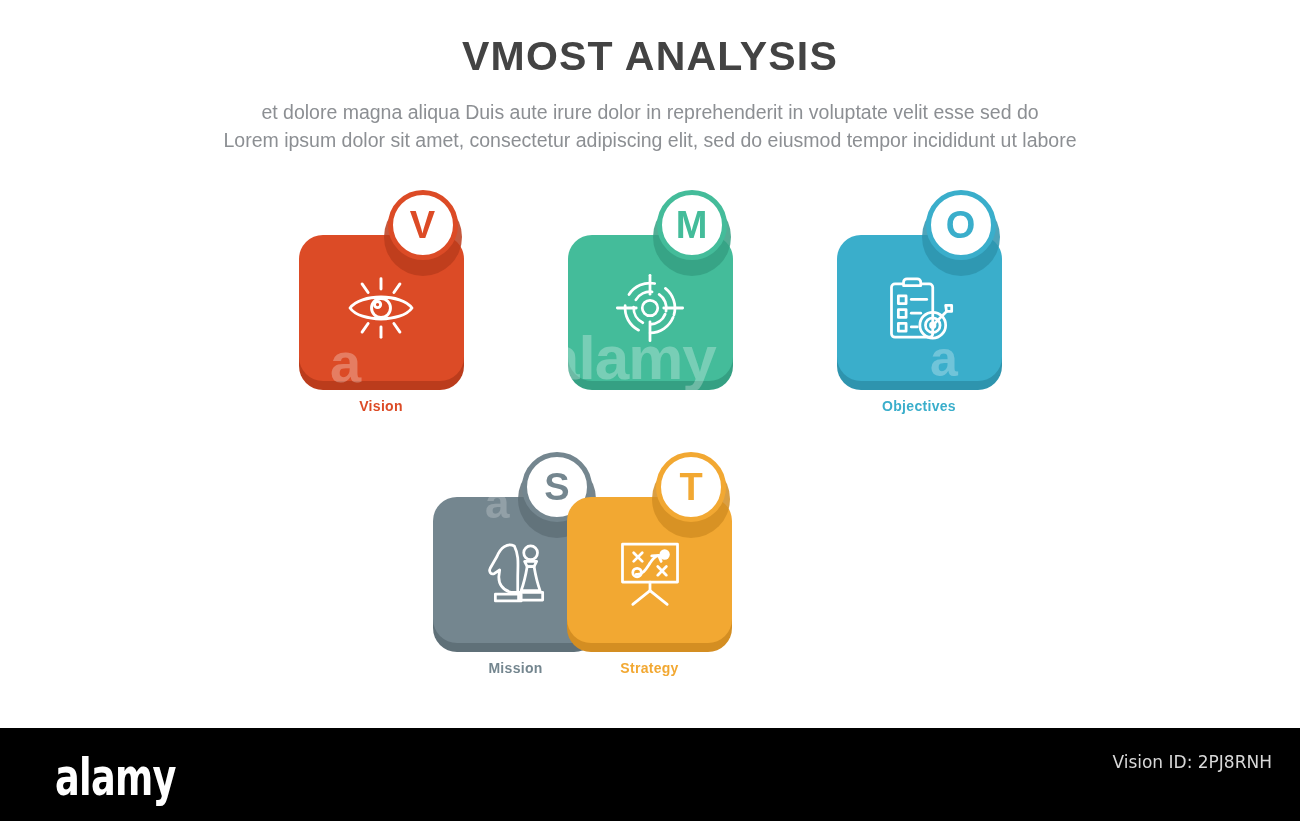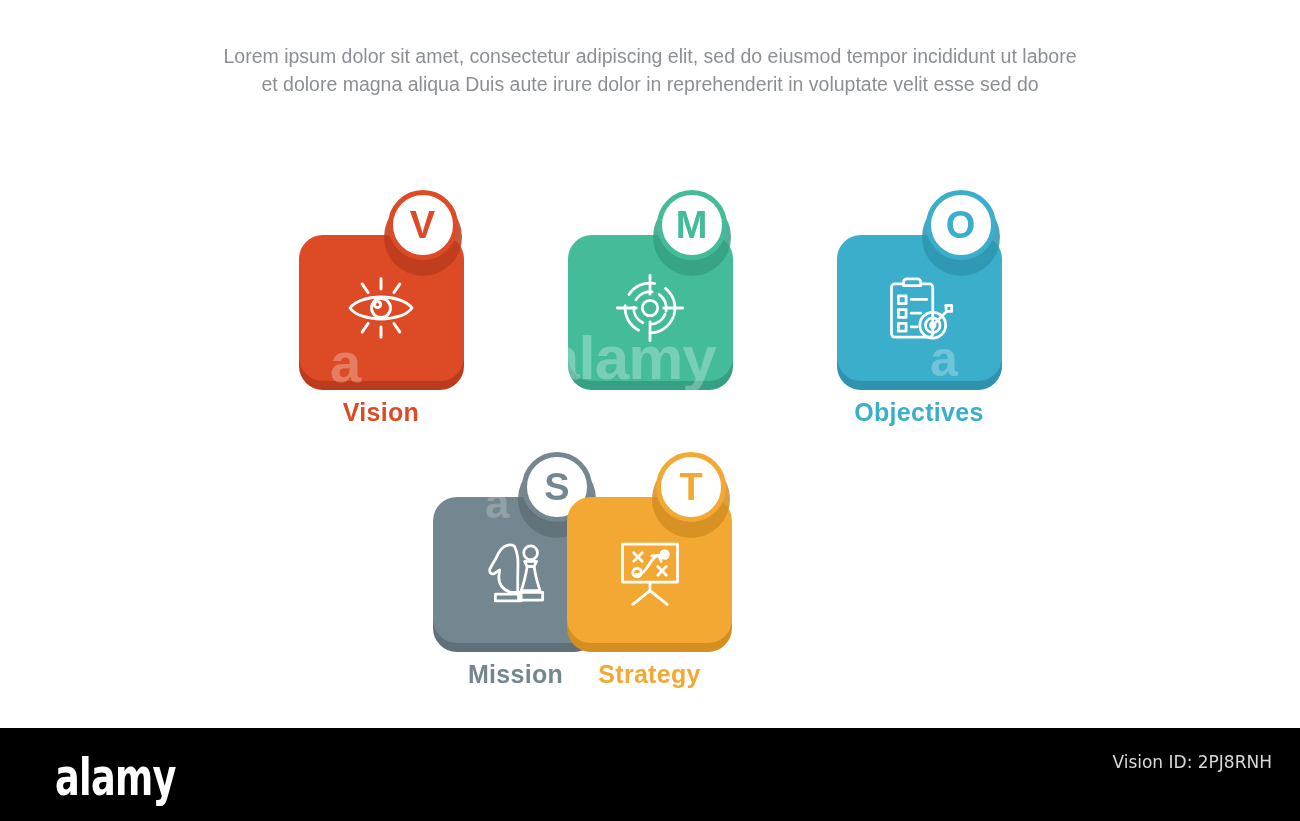--- a/index.html
+++ b/index.html
@@ -141,21 +141,21 @@
     line-height: 1;
     display: block;
   }
 
   .item-label {
     position: absolute;
     left: -40px;
     top: 208px;
     width: 245px;
     text-align: center;
-    font-size: 25px;
+    font-size: 14px;
     font-weight: bold;
     letter-spacing: 0.3px;
   }
 
   
   .wm-ghost {
     position: absolute;
     font-family: "Liberation Sans", sans-serif;
     font-weight: bold;
     color: rgba(255,255,255,0.28);
@@ -207,23 +207,24 @@
     font-weight: bold;
     font-family: "DejaVu Sans", sans-serif;
   }
 </style>
 </head>
 <body>
 
 <div id="canvas">
 
   <div class="header">
+    <h1 class="title" style="color: rgb(67, 67, 67);">VMOST ANALYSIS</h1>
     <div class="subtitle" style="color: rgb(140, 143, 147);">
+      <span class="line">et dolore magna aliqua Duis aute irure dolor in reprehenderit in voluptate velit esse sed do</span>
       <span class="line">Lorem ipsum dolor sit amet, consectetur adipiscing elit, sed do eiusmod tempor incididunt ut labore</span>
-      <span class="line">et dolore magna aliqua Duis aute irure dolor in reprehenderit in voluptate velit esse sed do</span>
     </div>
   </div>
 
   <div class="row row-top">
 
     <div class="item">
       <div class="card-wrap">
         <div class="card-base" style="background: rgb(187, 60, 28);"></div>
         <div class="card" style="background: rgb(220, 75, 38);">
           <svg class="card-icon" viewBox="0 0 100 100">

